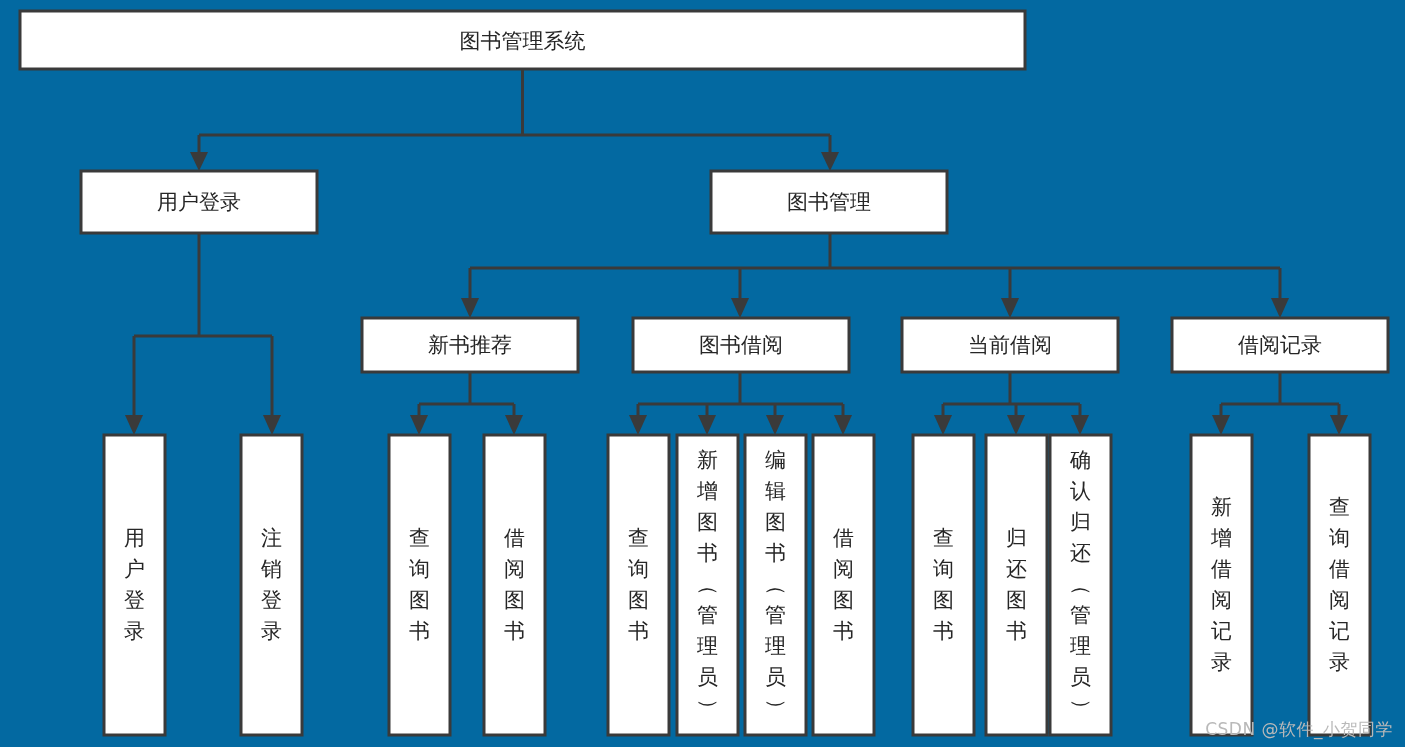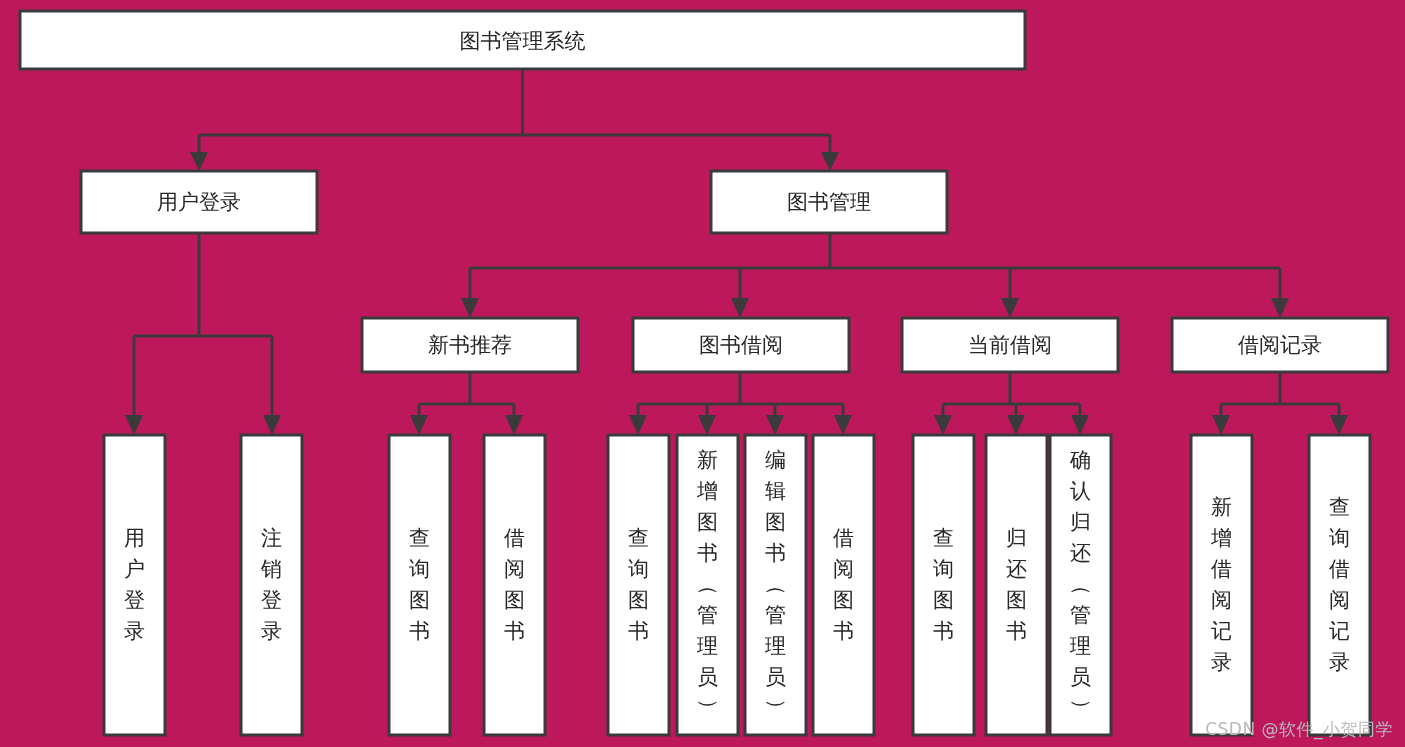--- a/index.html
+++ b/index.html
@@ -10,21 +10,21 @@
   body {
     width: 1405px;
     height: 747px;
     font-family: "DejaVu Sans", "Liberation Sans", sans-serif;
     overflow: hidden;
   }
   #diagram-root {
     position: relative;
     width: 1405px;
     height: 747px;
-    background: #be185d;
+    background: #0369a1;
   }
   svg.diagram {
     position: absolute;
     left: 0;
     top: 0;
     width: 1405px;
     height: 747px;
     display: block;
   }
   .node-rect {

